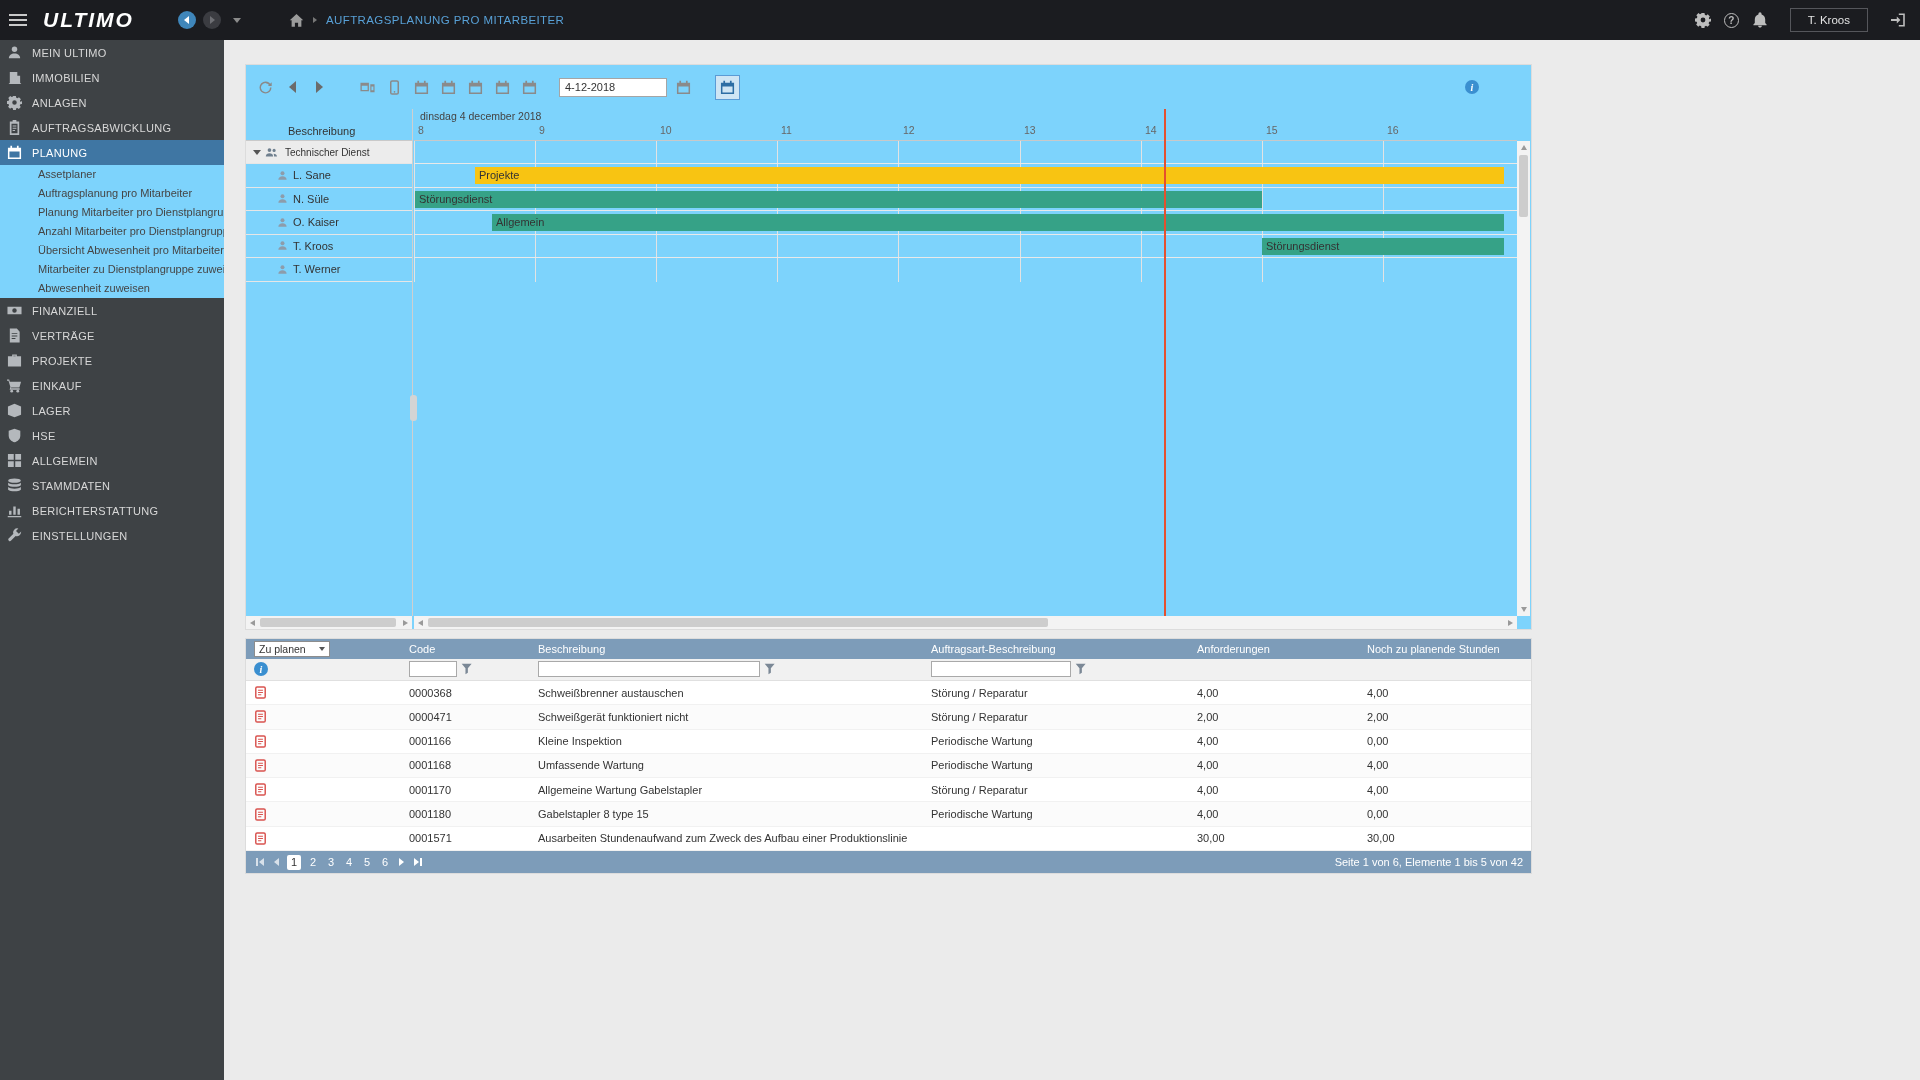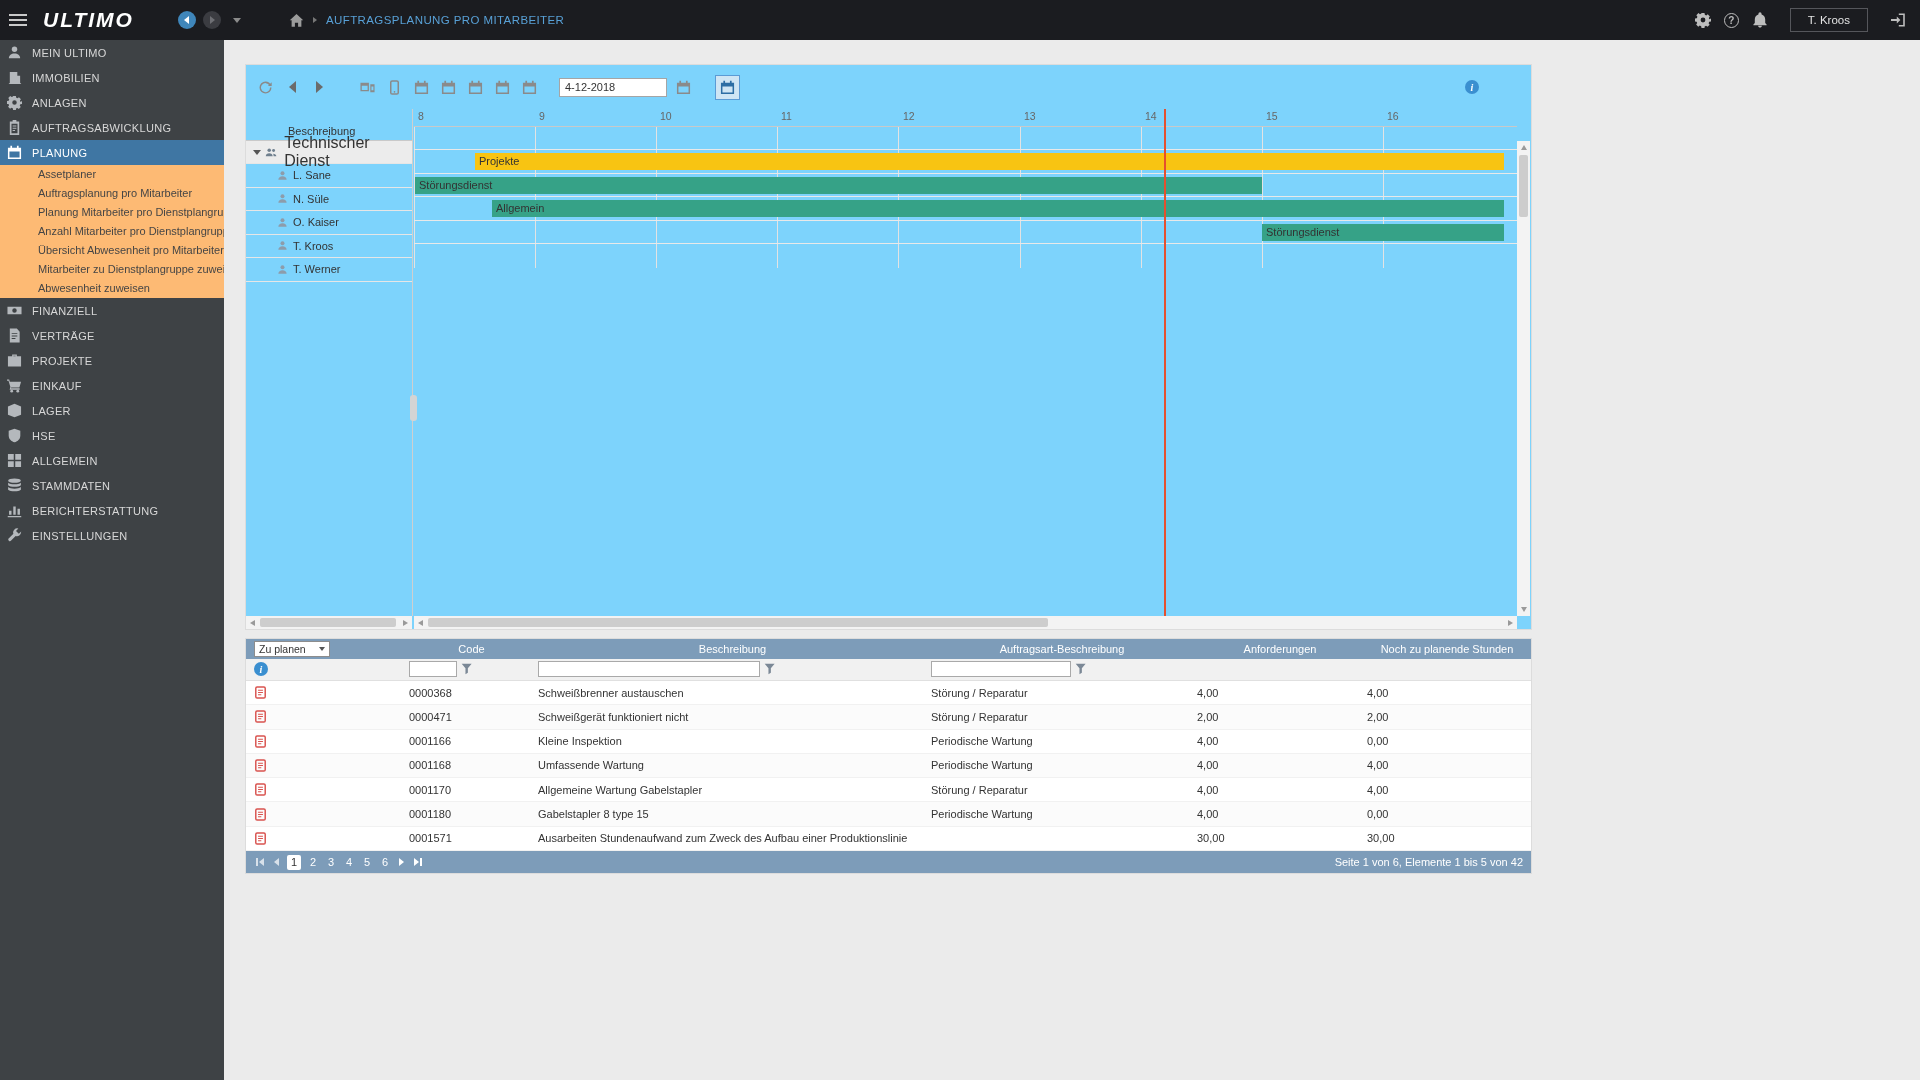--- a/index.html
+++ b/index.html
@@ -27,21 +27,21 @@
   .top-ico { width:16px; height:16px; color:#bdbdbd; cursor:pointer; }
   .help-circle { width:15px; height:15px; border:1.5px solid #bdbdbd; border-radius:50%; color:#bdbdbd; font-size:10px; font-weight:700; display:flex; align-items:center; justify-content:center; cursor:pointer; }
   .userbox { border:1px solid #55565b; color:#e2e2e2; font-size:11.5px; padding:5px 17px; margin:0 9px; cursor:pointer; white-space:nowrap; }
 
   
   .sidebar { position:absolute; left:0; top:40px; width:224px; bottom:0; background:#3e4245; z-index:30; }
   .sb-item { display:flex; align-items:center; height:25px; padding-left:7px; gap:10px; color:#d8d8d8; font-size:11px; letter-spacing:.3px; cursor:pointer; white-space:nowrap; overflow:hidden; }
   .sb-item.selected { background:#3f76a3; color:#fff; }
   .sb-ico { width:15px; height:15px; flex:0 0 15px; color:#b4b8bc; }
   .sb-item.selected .sb-ico { color:#fff; }
-  .sb-sub { background:#fdba74; }
+  .sb-sub { background:#7dd3fc; }
   .sb-subitem { height:19px; line-height:19px; padding-left:38px; font-size:11px; color:#454545; white-space:nowrap; overflow:hidden; cursor:pointer; }
 
   
   .panel1 { position:absolute; left:245px; top:64px; width:1287px; height:566px; background:#7dd3fc; border:1px solid #dcdcdc; }
   .panel2 { position:absolute; left:245px; top:638px; width:1287px; height:236px; background:#fff; border:1px solid #dcdcdc; display:flex; flex-direction:column; }
 
   
   .toolbar { height:44px; display:flex; align-items:center; padding:0 8px; gap:5px; }
   .tb-btn { width:22px; height:22px; display:flex; align-items:center; justify-content:center; color:#8a8a8a; cursor:pointer; }
   .tb-btn svg { width:15px; height:15px; }
@@ -52,21 +52,21 @@
   .tb-toggle { width:25px; height:25px; background:#cfe5f4; border:1px solid #5b9bd5; display:flex; align-items:center; justify-content:center; color:#2c6da4; margin-left:16px; cursor:pointer; }
   .tb-toggle svg { width:15px; height:15px; }
   .info-circle { width:14px; height:14px; border-radius:50%; background:#3a8fd0; color:#fff; font-size:10px; font-weight:700; font-style:italic; font-family:"Liberation Serif",serif; display:flex; align-items:center; justify-content:center; cursor:pointer; }
   .tb-info { margin-left:auto; margin-right:44px; }
 
   
   .gantt { position:relative; height:520px; }
   .g-desc { position:absolute; left:0; top:0; width:166px; height:507px; }
   .g-desc-head { height:32px; border-bottom:1px solid #c9c9c9; font-size:11px; color:#333; padding:16px 0 0 42px; }
   .g-row-d { display:flex; align-items:center; font-size:11px; color:#333; border-bottom:1px solid #e6e6e6; height:23.5px; }
-  .g-row-d.group { height:23px; background:#ececec; font-size:16px; }
+  .g-row-d.group { height:23px; background:#ececec; font-size:10px; }
   .g-caret { width:0; height:0; border-left:4px solid transparent; border-right:4px solid transparent; border-top:5px solid #555; margin:0 4px 0 7px; }
   .g-users { width:13px; height:13px; color:#6f7f8e; margin-right:7px; }
   .g-person { width:11px; height:11px; color:#8d9cab; margin:0 5px 0 31px; flex:0 0 11px; }
   .g-split { position:absolute; left:166px; top:0; width:2px; height:507px; border-left:1px solid #cfcfcf; cursor:col-resize; }
   .g-split-handle { position:absolute; left:-3px; top:286px; width:7px; height:26px; background:#d4d4d4; border-radius:3px; }
   .g-chart { position:absolute; left:168px; top:0; width:1103px; height:507px; overflow:hidden; }
   .g-date { height:14px; line-height:15px; font-size:10.5px; color:#444; padding-left:6px; }
   .g-hours { position:relative; height:18px; border-bottom:1px solid #c9c9c9; }
   .g-hours span { position:absolute; top:1px; font-size:10.5px; color:#666; }
   .g-rowsarea { position:relative; height:141px;
@@ -82,21 +82,21 @@
   .sb-arrow { position:absolute; width:13px; height:13px; display:flex; align-items:center; justify-content:center; cursor:pointer; }
   .sb-thumb { position:absolute; background:#cdcdcd; border-radius:2px; cursor:pointer; }
   .tri { width:0; height:0; }
   .tri-up    { border-left:3.5px solid transparent; border-right:3.5px solid transparent; border-bottom:5px solid #9a9a9a; }
   .tri-down  { border-left:3.5px solid transparent; border-right:3.5px solid transparent; border-top:5px solid #9a9a9a; }
   .tri-left  { border-top:3.5px solid transparent; border-bottom:3.5px solid transparent; border-right:5px solid #9a9a9a; }
   .tri-right { border-top:3.5px solid transparent; border-bottom:3.5px solid transparent; border-left:5px solid #9a9a9a; }
 
   
   .wl-grid { display:grid; grid-template-columns:163px 129px 393px 266px 170px 1fr; align-items:center; }
-  .wl-head { height:20px; background:#7d9cb9; color:#fff; font-size:11px;text-align:center; }
+  .wl-head { height:20px; background:#7d9cb9; color:#fff; font-size:11px; }
   .wl-head > div { padding-right:4px; white-space:nowrap; overflow:hidden; }
   .wl-select { width:76px; height:16px; background:#fff; border:1px solid #8d8d8d; color:#333; font-size:10.5px; margin-left:8px; display:flex; align-items:center; padding:0 4px; justify-content:space-between; cursor:pointer; }
   .wl-select .chev-d2 { width:0; height:0; border-left:3.5px solid transparent; border-right:3.5px solid transparent; border-top:4.5px solid #555; }
   .wl-filter { height:22px; background:#f1f1f1; border-bottom:1px solid #e0e0e0; }
   .wl-filter input { height:16px; border:1px solid #a9a9a9; font-size:10.5px; padding:0 3px; font-family:inherit; }
   .f-code { width:48px; } .f-besch { width:222px; } .f-art { width:140px; }
   .funnel { width:12px; height:12px; color:#7b8896; margin-left:4px; cursor:pointer; display:inline-block; }
   .cellflex { display:flex; align-items:center; }
   .wl-rows { flex:1; }
   .wl-row { height:24.3px; font-size:11px; color:#333; border-bottom:1px solid #f1f1f1; cursor:pointer; }
@@ -500,20 +500,21 @@
           </span>
           <span>T. Werner</span>
         </div>
     </div>
 
     <div class="g-split">
         <span class="g-split-handle"></span>
       </div>
 
     <div class="g-chart">
+      <div class="g-date">dinsdag 4 december 2018</div>
       <div class="g-hours">
         <span style="left:4px">8</span>
         <span style="left:125px">9</span>
         <span style="left:246px">10</span>
         <span style="left:367px">11</span>
         <span style="left:489px">12</span>
         <span style="left:610px">13</span>
         <span style="left:731px">14</span>
         <span style="left:852px">15</span>
         <span style="left:973px">16</span>

